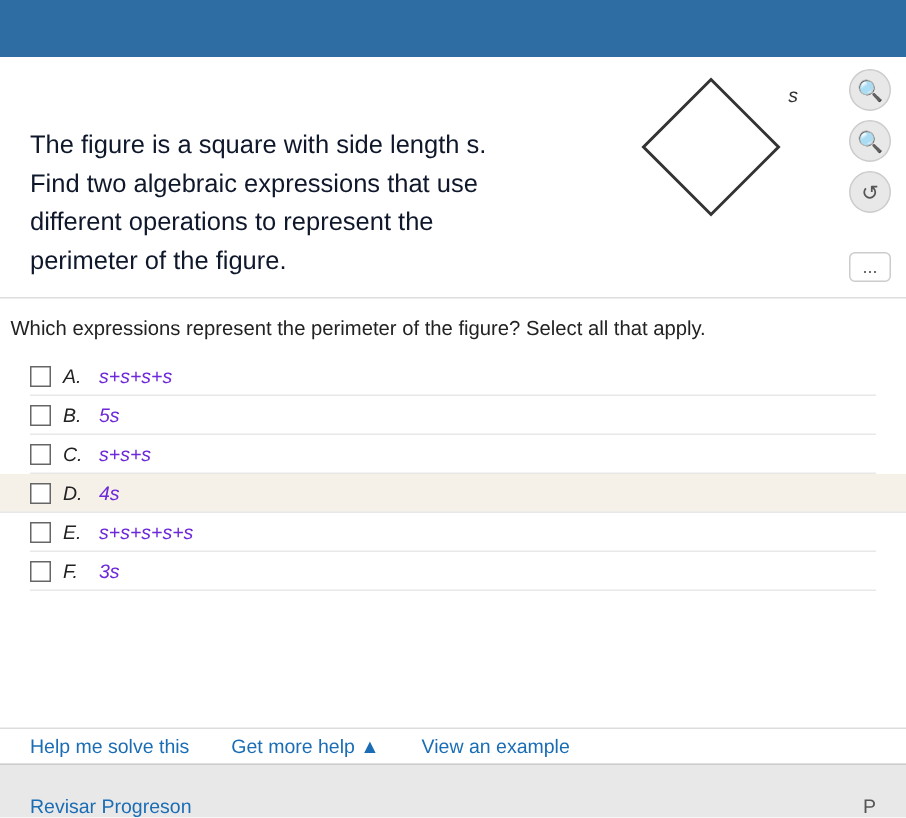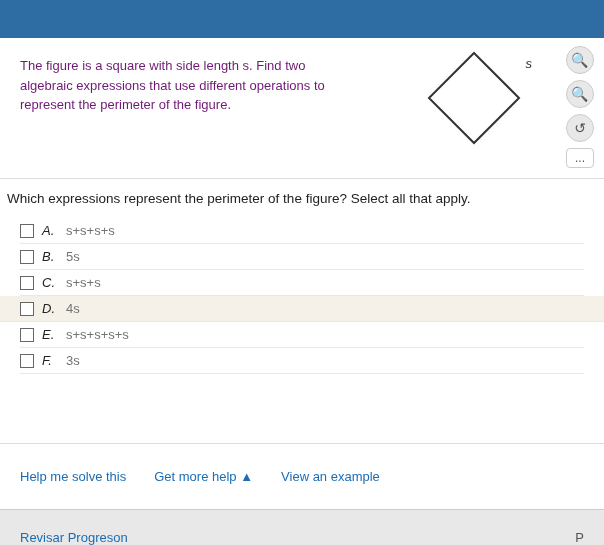--- a/index.html
+++ b/index.html
@@ -36,24 +36,25 @@
       background: #fff;
     }
     
     .question-block {
       display: flex;
       padding: 18px 20px 12px 20px;
       position: relative;
       min-height: 140px;
     }
     .question-text {
-      font-size: 13px;
-      color: #701a75;
+      font-size: 17px;
+      color: #0f172a;
       line-height: 1.5;
       max-width: 340px;
+      margin-top: 28px;
     }
     
     .figure-area {
       position: absolute;
       right: 60px;
       top: 10px;
       width: 120px;
       height: 120px;
     }
     .diamond-svg {
@@ -136,31 +137,32 @@
     .choice-checkbox {
       width: 14px;
       height: 14px;
       border: 1.5px solid #666;
       background: #fff;
       flex-shrink: 0;
       cursor: pointer;
     }
     .choice-label {
       font-size: 13px;
-      color: #737373;
+      color: #6d28d9;
+      font-style: italic;
     }
     .choice-letter {
       font-size: 13px;
       color: #222;
       font-style: italic;
       min-width: 16px;
     }
     
     .bottom-bar {
-      padding: 25px 20px;
+      padding: 4px 20px;
       border-top: 1px solid #ddd;
       display: flex;
       align-items: center;
       gap: 28px;
       background: #fff;
     }
     .bottom-link {
       color: #1a6db5;
       font-size: 13px;
       cursor: pointer;

